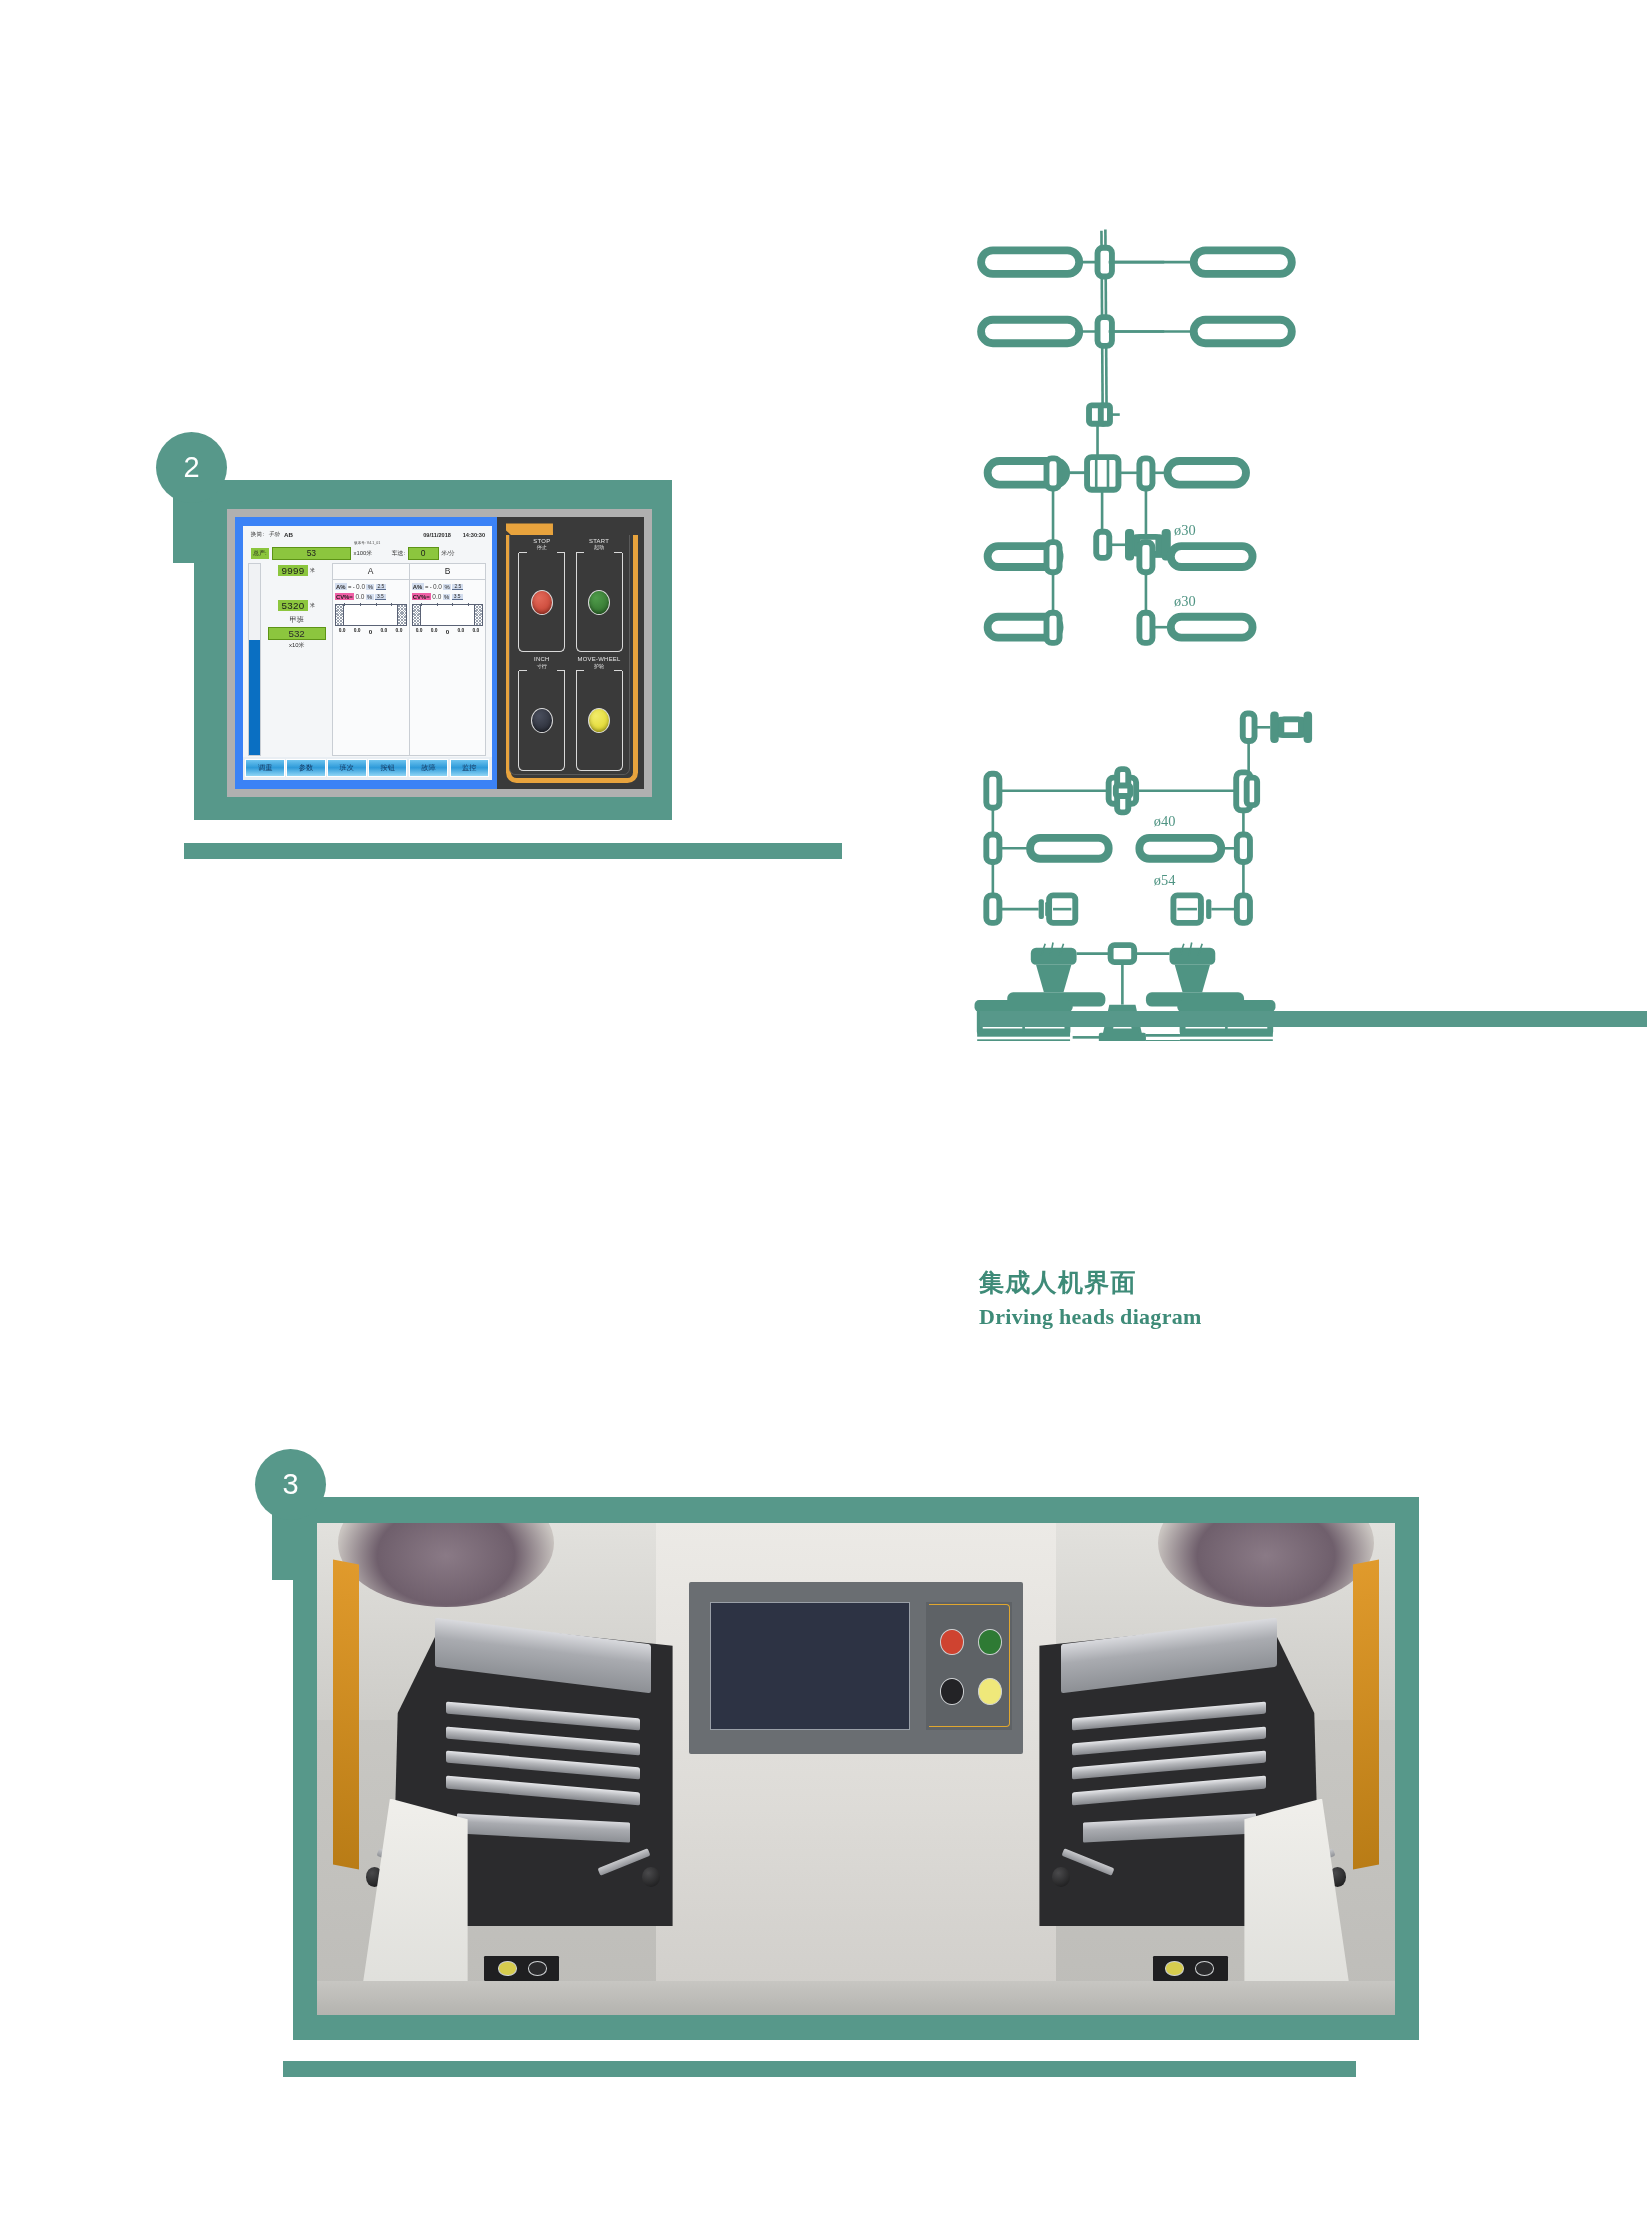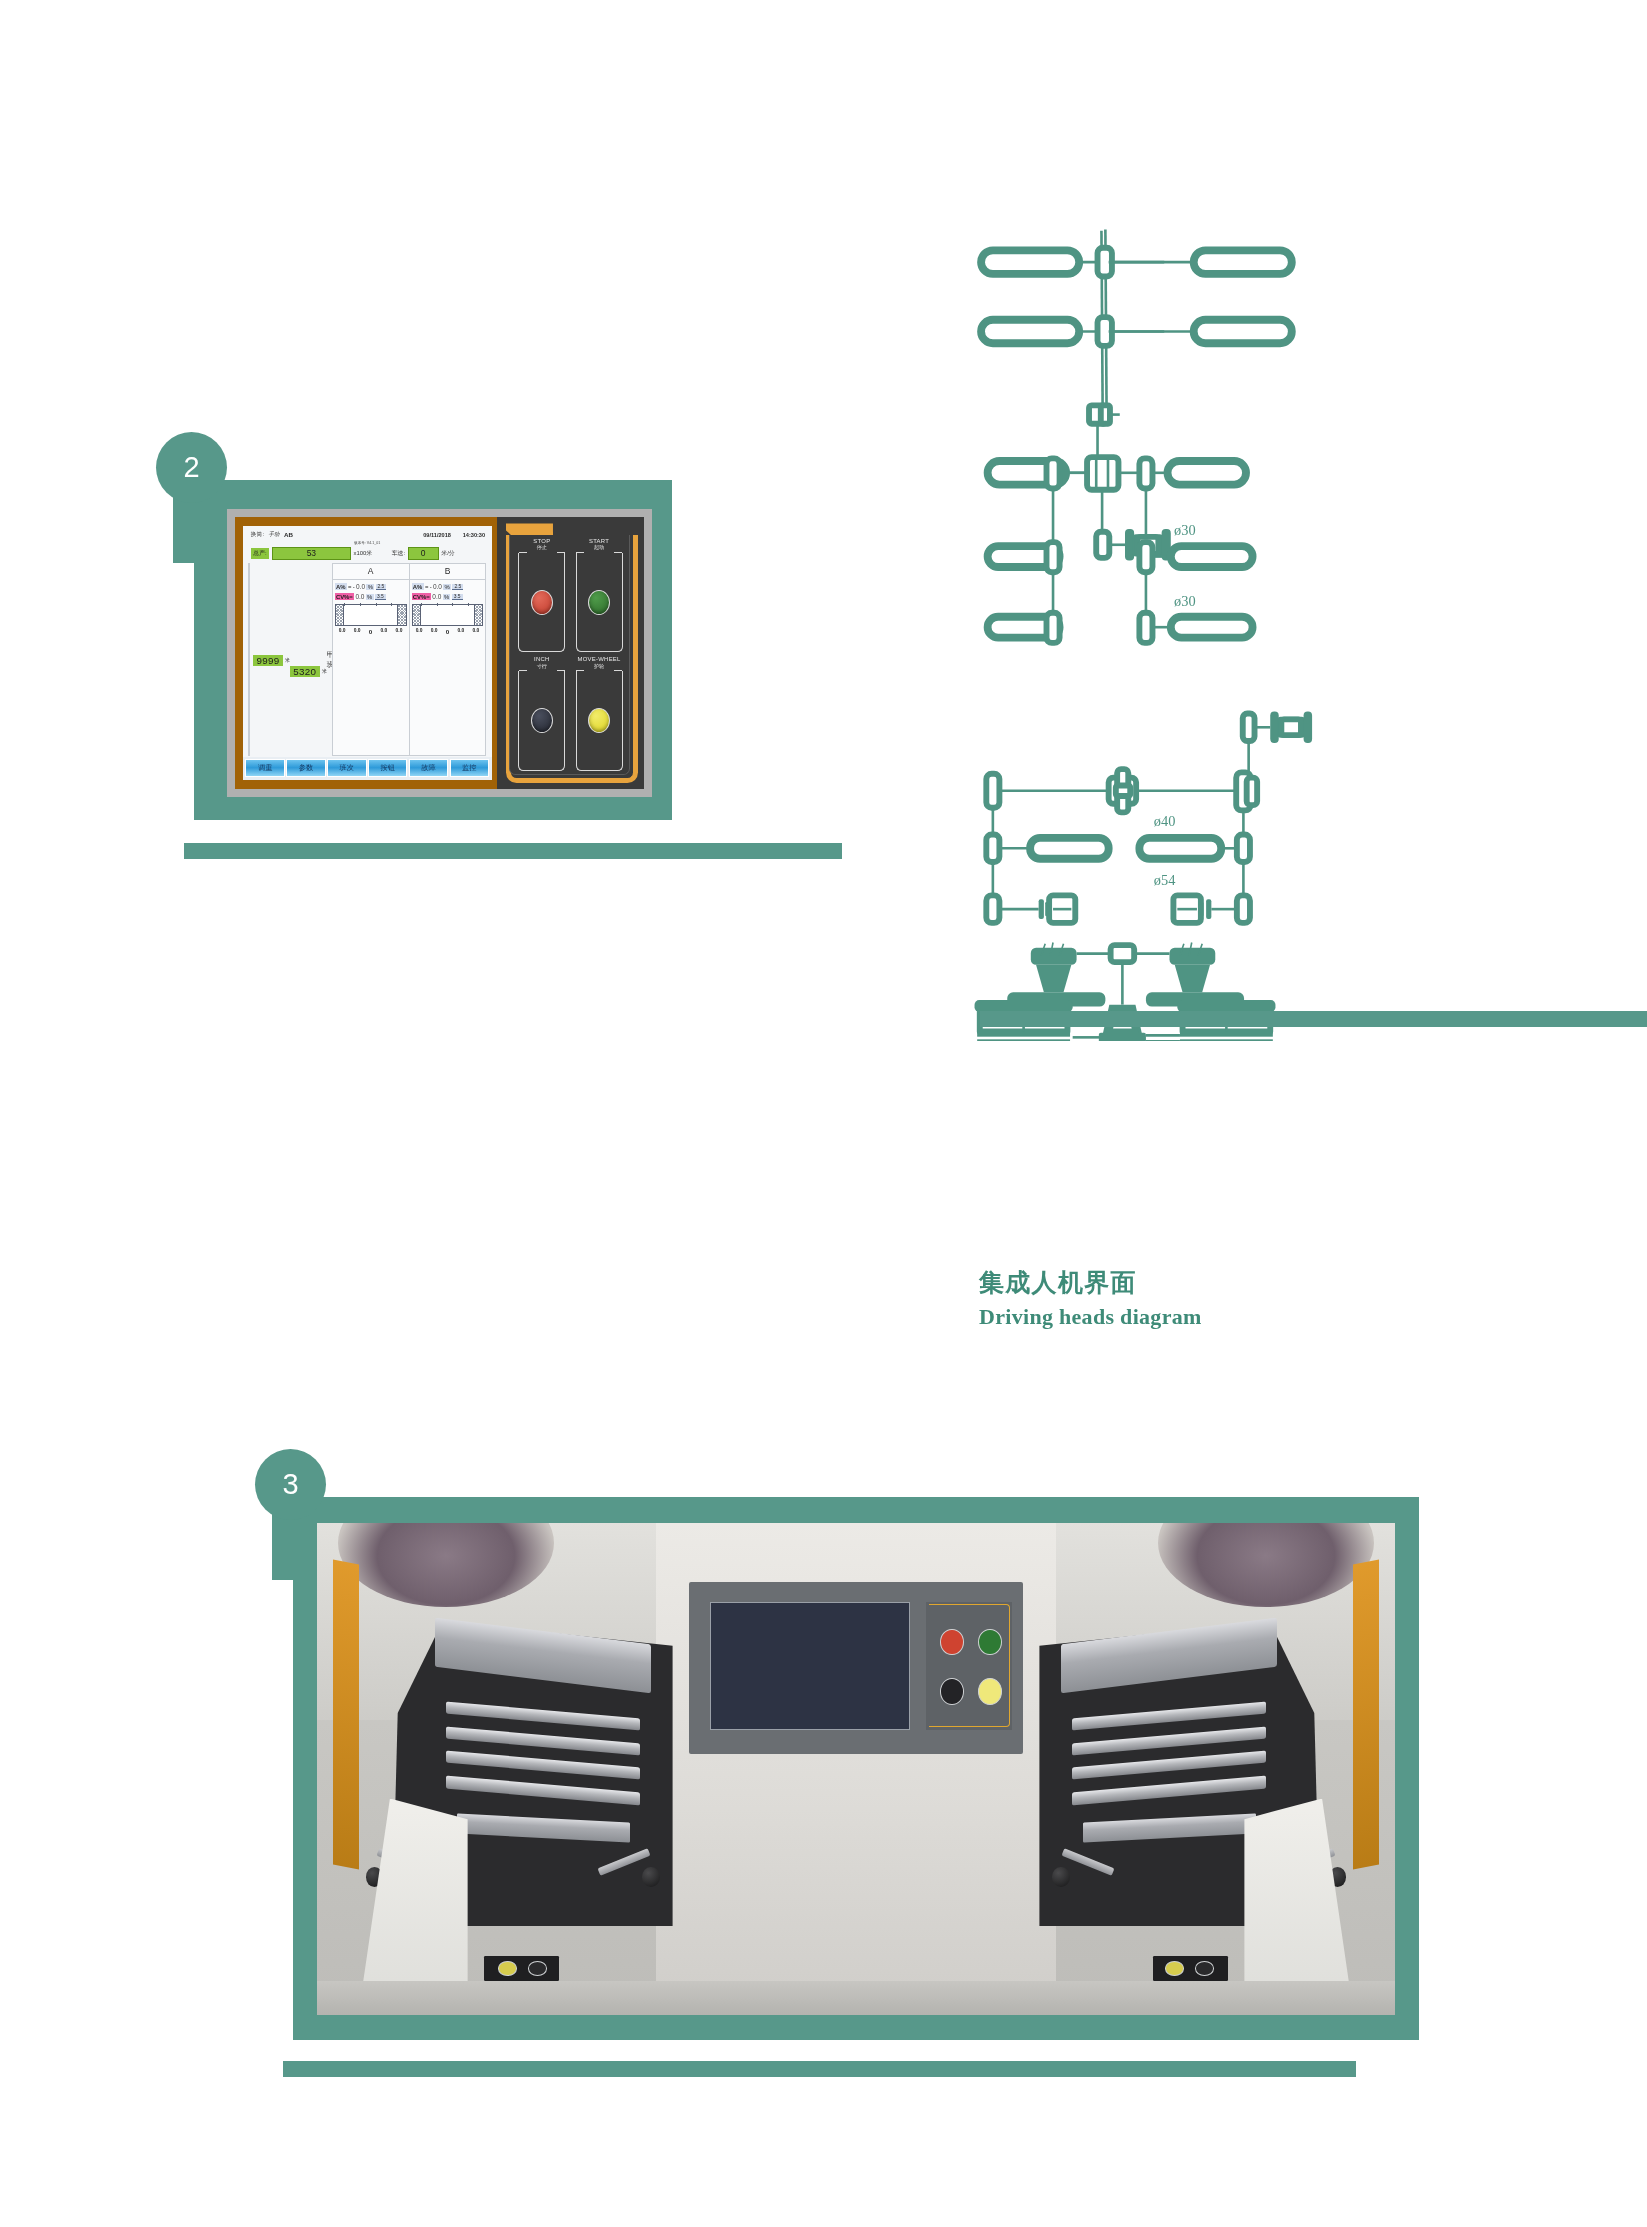--- a/index.html
+++ b/index.html
@@ -17,21 +17,21 @@
   #fig2-badge { left: 0px; top: 0px; }
   #fig2-badge-stem { left: 17px; top: 52px; height: 79px; }
 
   #fig2-frame { position: absolute; left: 38px; top: 48px; width: 478px; height: 340px;
                 background: #57988a; }
   #fig2-bezel { position: absolute; left: 71px; top: 77px; width: 425px; height: 288px;
                 background: #b0b0b0; padding: 7.9px; }
   #fig2-inner { width: 100%; height: 100%; background: #1a1a1a; display: flex; }
 
   
-  #hmi-screen { width: 64%; height: 100%; background: #a16207; padding: 9.2px 5.2px 9.2px 7.9px; }
+  #hmi-screen { width: 64%; height: 100%; background: #3b82f6; padding: 9.2px 5.2px 9.2px 7.9px; }
   #hmi-lcd { width: 100%; height: 100%; background: #f4f6f8; display: flex; flex-direction: column;
              font-size: 5.9px; color: #2b2b2b; position: relative; }
 
   #hmi-topbar { display: flex; align-items: center; padding: 4.6px 6.5px 1.3px 7.9px; font-size: 5.6px; }
   #hmi-topbar .mode-label { letter-spacing: 0.3px; }
   #hmi-topbar .mode-val { margin-left: 3.9px; font-style: italic; }
   #hmi-topbar .mode-ab { margin-left: 4.6px; font-weight: bold; font-size: 6.2px; }
   #hmi-topbar .spacer { flex: 1; }
   #hmi-topbar .date { font-weight: bold; font-size: 5.6px; }
   #hmi-topbar .time { font-weight: bold; font-size: 5.6px; margin-left: 11.8px; }
@@ -45,21 +45,21 @@
   #prod-field { width: 79px; }
   #speed-field { width: 31px; }
   .lcd-unit { font-size: 5.9px; color: #333; }
 
   #hmi-body { flex: 1; display: flex; padding: 1.3px 5.2px 1.3px 5.2px; gap: 2.6px; }
 
   #hmi-left { width: 34%; display: flex; }
   #progress-outer { width: 13px; background: #f0f2f4; border: 0.7px solid #c9ced4;
                     display: flex; flex-direction: column-reverse; }
   #progress-fill { width: 100%; background: #0a6fc2; }
-  #hmi-left-vals { flex: 1; display: flex; flex-direction: row; align-items: center;
+  #hmi-left-vals { flex: 1; display: flex; flex-direction: column; align-items: center;
                    padding-left: 3.3px; }
   .val-line { display: flex; align-items: center; gap: 2px; }
   .val-box { background: #8cc63e; font-size: 9.8px; color: #1c1c1c; text-align: center;
              padding: 0 3.3px; letter-spacing: 0.3px; }
   .val-unit { font-size: 5.2px; }
   .shift-label { font-size: 7.2px; margin: 3.9px 0 2px 0; }
   #shift-box { background: #8cc63e; border: 0.7px solid #5d9416; width: 58px; text-align: center;
                font-size: 9.8px; padding: 0; }
   #shift-unit { font-size: 5.9px; margin-top: 1.3px; }
 

